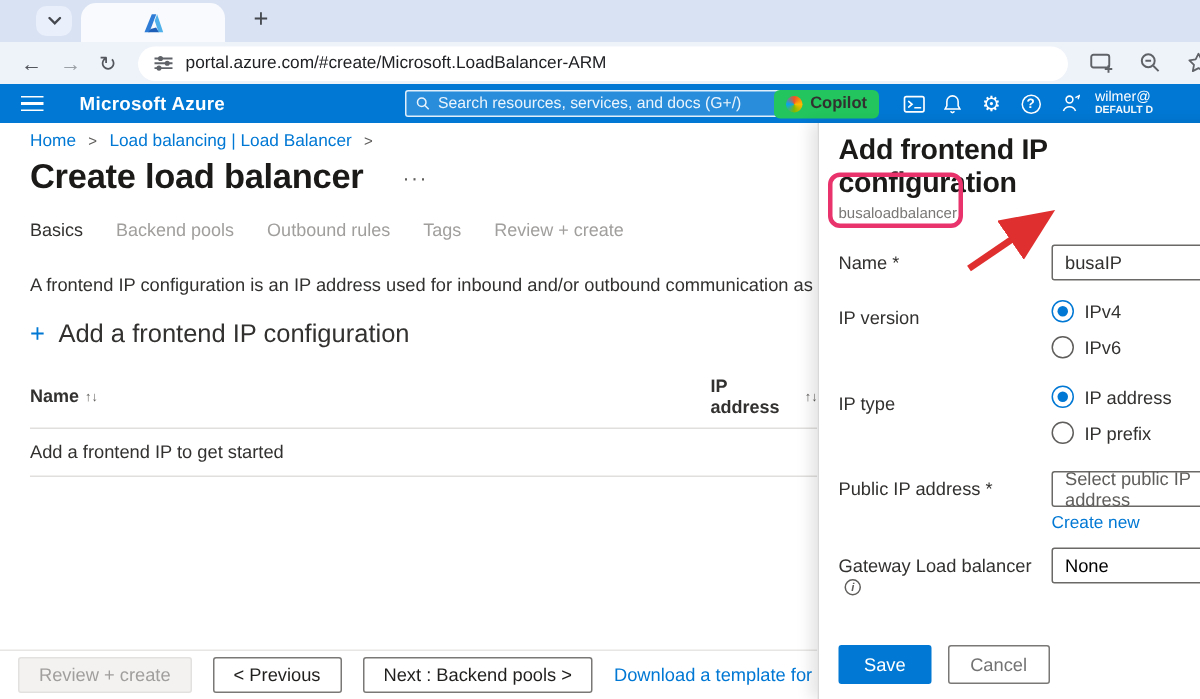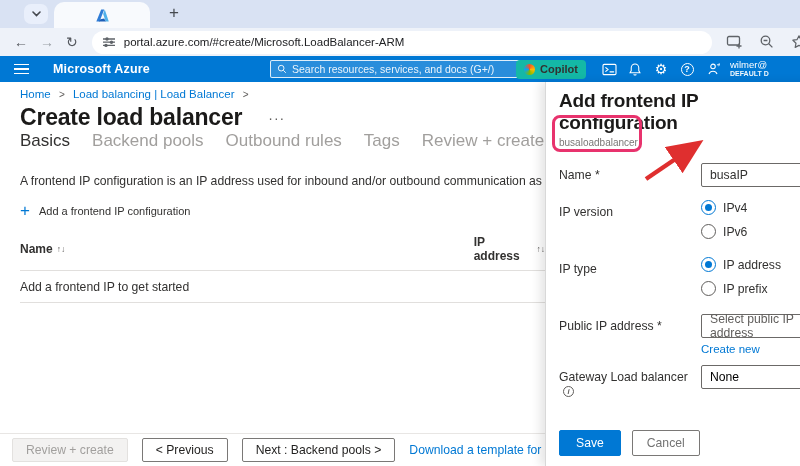--- a/index.html
+++ b/index.html
@@ -25,21 +25,21 @@
   
   .azbar { height:26px; background:#0078d4; display:flex; align-items:center; position:relative; }
   .hamb { width:15px; margin:0 0 0 14px; display:flex; flex-direction:column; gap:3px; }
   .hamb div { height:1.6px; background:#fff; }
   .azbrand { color:#fff; font-size:12.5px; font-weight:bold; margin-left:24px; letter-spacing:.2px; }
   .azsearch { position:absolute; left:270px; top:4px; width:296px; height:18px;
     background:rgba(255,255,255,.16); border:1px solid rgba(255,255,255,.85); border-radius:2px;
     display:flex; align-items:center; padding:0 6px; }
   .azsearch span { color:#eaf4fc; font-size:10.5px; margin-left:5px; white-space:nowrap; }
   .azright { position:absolute; right:0; top:0; height:26px; display:flex; align-items:center; }
-  .copilot { background:#14b8a6; border-radius:4px; height:19px; display:flex; align-items:center;
+  .copilot { background:#22c55e; border-radius:4px; height:19px; display:flex; align-items:center;
     padding:0 8px; margin-right:10px; }
   .copilot-dot { width:11px; height:11px; border-radius:50%;
     background:conic-gradient(#f35325,#ffb900,#7fba00,#05a6f0,#f35325); margin-right:5px; }
   .copilot span { font-size:11px; color:#323130; font-weight:bold; }
   .azico { width:26px; height:26px; display:flex; align-items:center; justify-content:center; color:#fff; }
   .gear-glyph { font-size:14px; line-height:14px; }
   .helpq { width:13px; height:13px; border:1.2px solid #fff; border-radius:50%; color:#fff; font-size:9px;
     line-height:11px; text-align:center; font-weight:bold; }
   .acct { width:70px; margin-left:4px; color:#fff; line-height:1.15; white-space:nowrap; }
   .acct .l1 { font-size:9.5px; }
@@ -47,28 +47,28 @@
 
   
   .main { position:absolute; top:82px; left:0; width:545px; bottom:0; background:#fff;
     padding:6px 0 0 20px; overflow:hidden; }
   .crumbs { font-size:11.5px; color:#0078d4; }
   .crumbs .sep { color:#605e5c; margin:0 5px; font-size:10px; }
   .crumb { cursor:pointer; }
   .titlerow { margin-top:4px; display:flex; align-items:center; }
   .ptitle { font-size:23px; font-weight:bold; color:#1b1a19; letter-spacing:-.2px; }
   .pmenu { color:#605e5c; font-size:14px; margin-left:26px; letter-spacing:1px; }
-  .wtabs { display:flex; gap:22px; font-size:17px; }
+  .wtabs { margin-top:15px; display:flex; gap:22px; font-size:12px; }
   .wtab { color:#323130; padding-bottom:6px; }
   .wtab.active { font-weight:bold; border-bottom:2px solid #0078d4; }
   .wtab.disabled { color:#a19f9d; }
   .desc { margin-top:17px; font-size:12.2px; color:#323130; white-space:nowrap; overflow:hidden; }
   .addlink { margin-top:16px; display:flex; align-items:center; }
   .addlink .plus { color:#0078d4; font-size:17px; font-weight:normal; margin-right:9px; line-height:14px; }
-  .addlink .lbl { font-size:11px; color:#323130; }
+  .addlink .lbl { font-size:17px; color:#323130; }
   .fe-table { margin-top:17px; margin-right:0; }
   .fe-head { display:flex; padding-bottom:7px; }
   .fe-col { font-size:12px; font-weight:bold; color:#323130; display:flex; align-items:center; }
   .fe-col .sort { font-size:8.5px; color:#605e5c; margin-left:4px; font-weight:normal; }
   .fe-col.c1 { width:464px; }
   .fe-row { border-top:1px solid #e1dfdd; border-bottom:1px solid #e1dfdd; padding:6px 0 7px; }
   .fe-row span { font-size:12.2px; color:#323130; }
   .mfooter { position:absolute; left:0; right:0; bottom:0; height:33px; border-top:1px solid #e8e6e4;
     background:#fff; display:flex; align-items:center; padding-left:12px; }
   .btn { font-size:12.2px; border-radius:2px; padding:4px 13px; white-space:nowrap; }

